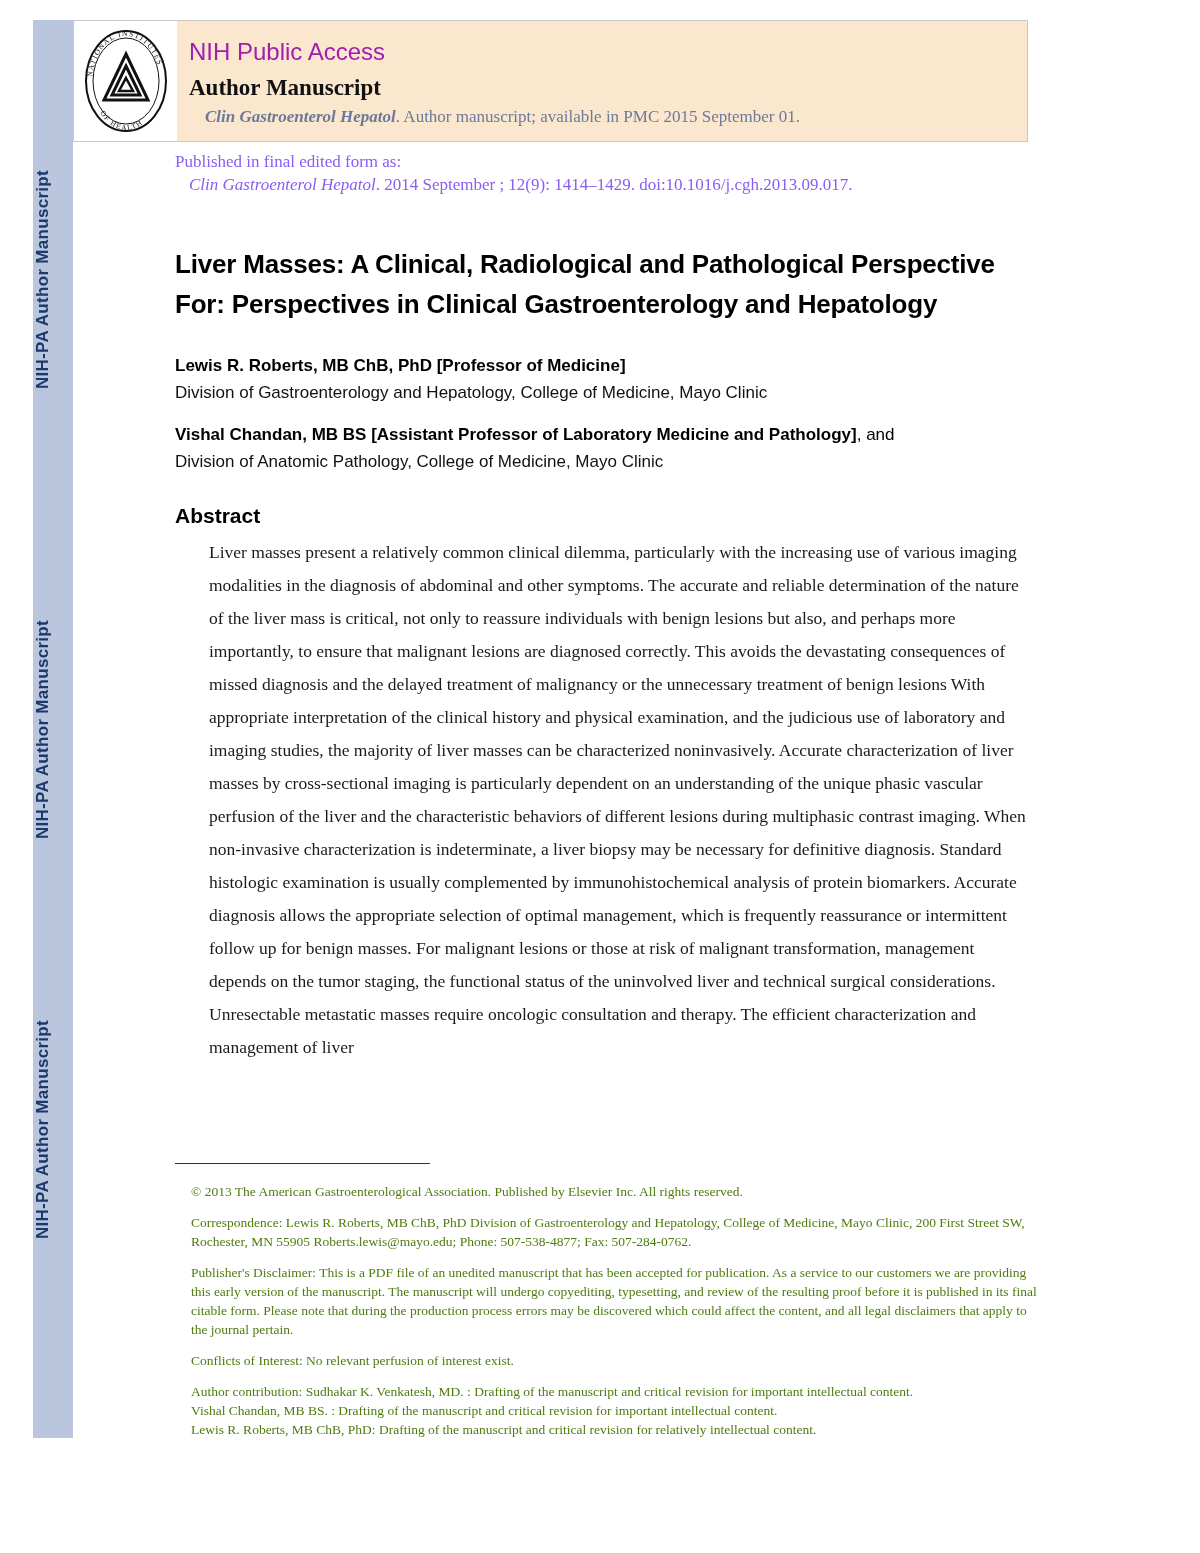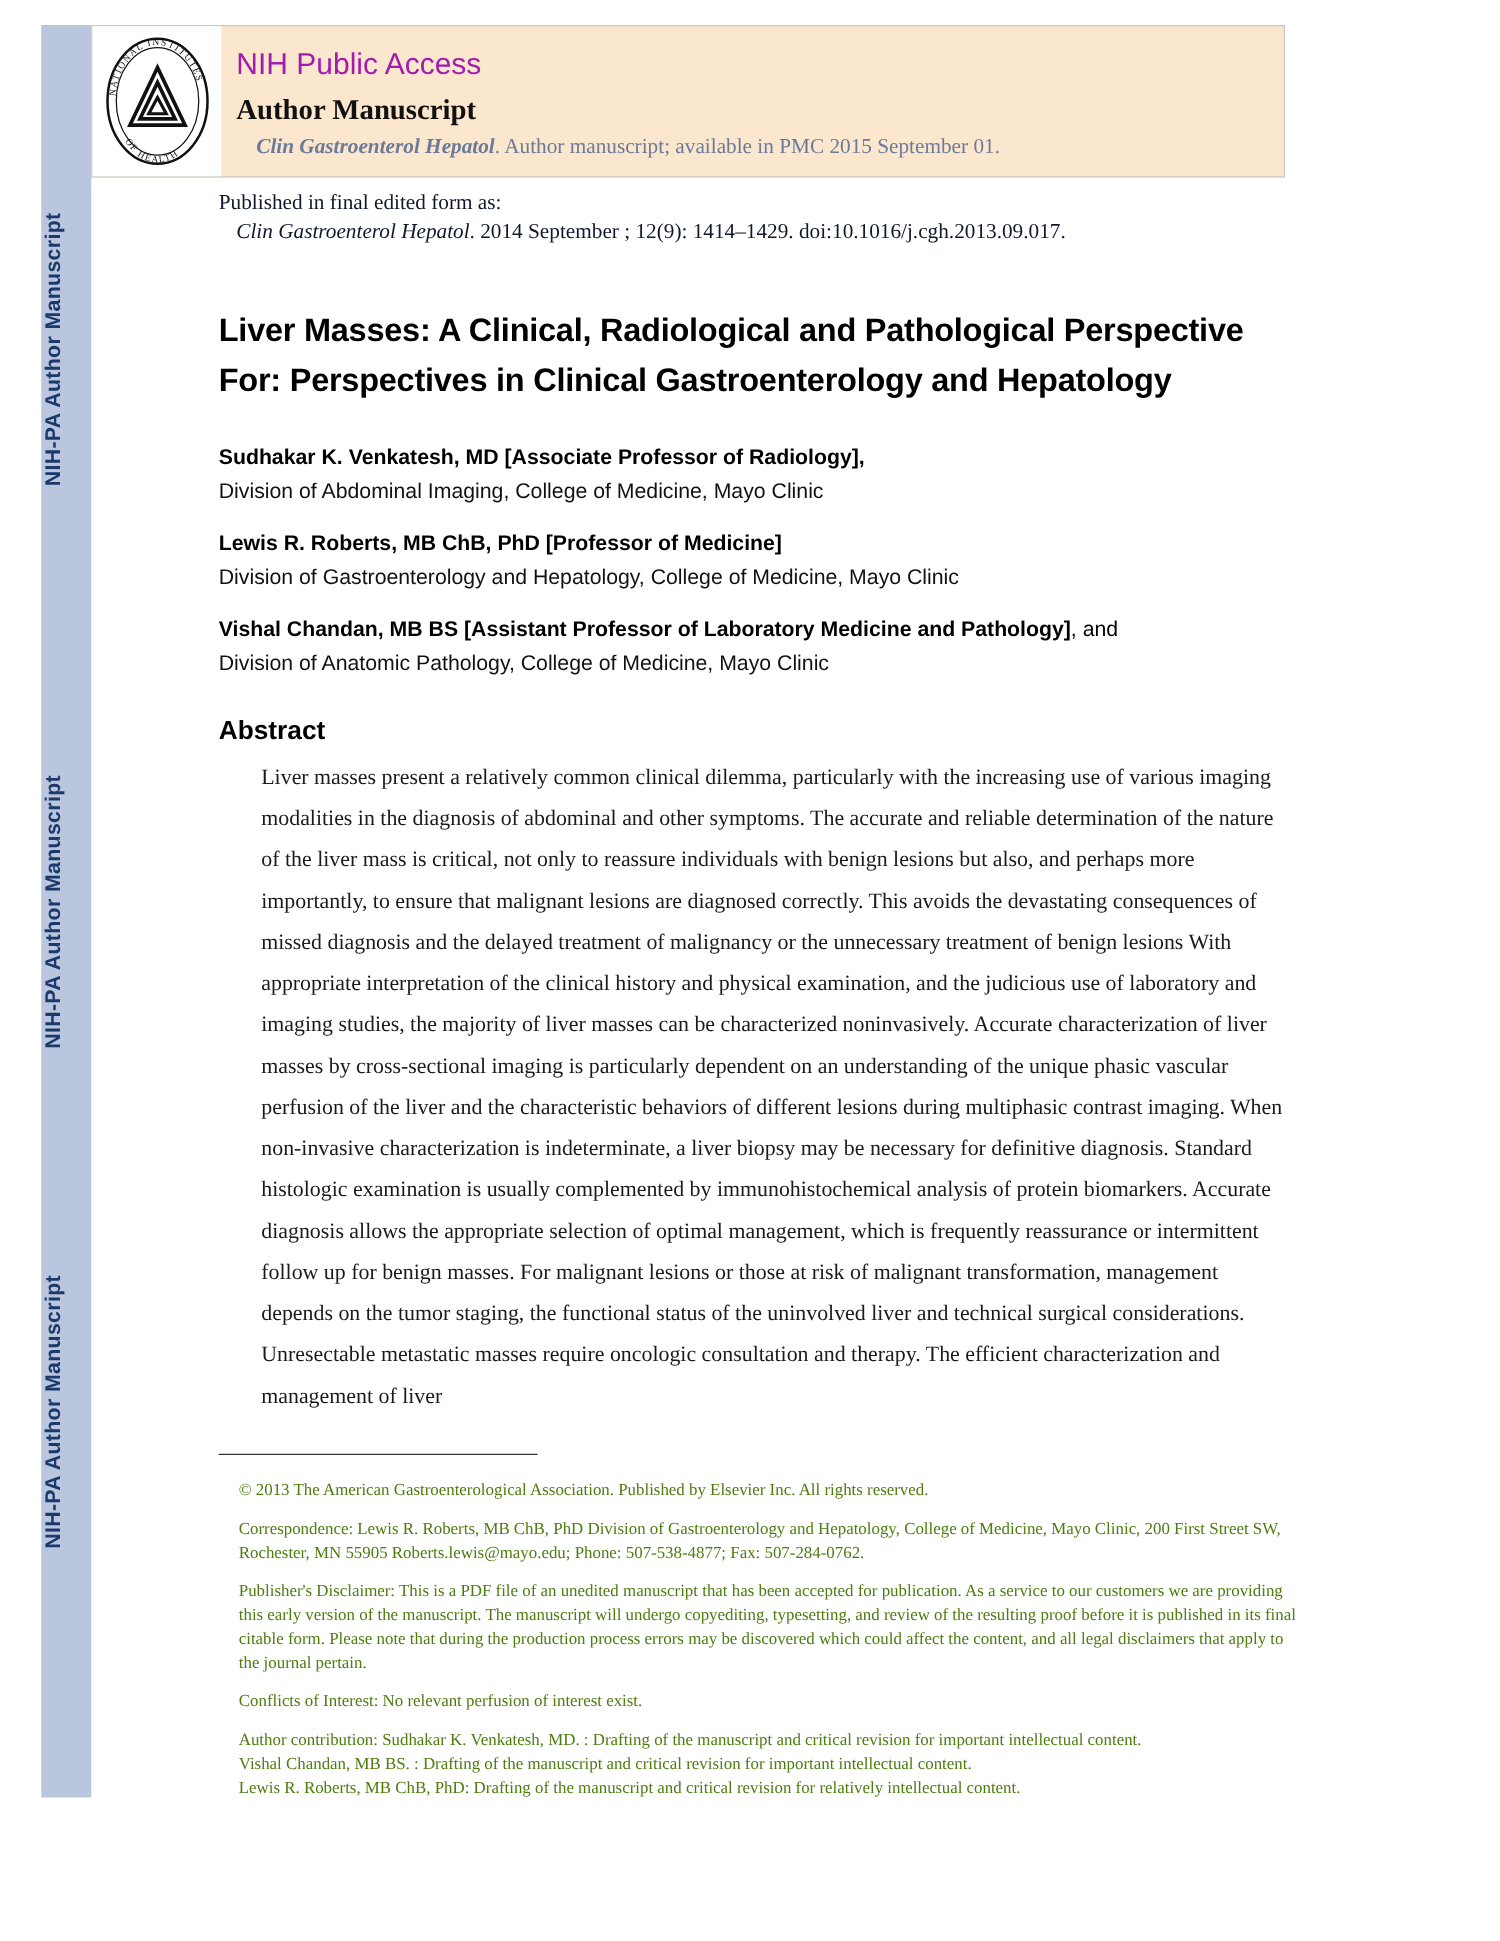--- a/index.html
+++ b/index.html
@@ -106,21 +106,21 @@
   
   .content {
     position: absolute;
     left: 175px;
     top: 150px;
     width: 853px;
   }
   .pub-line {
     font-size: 17px;
     line-height: 23px;
-    color: #0f172a;
+    color: #8b5cf6;
   }
   .pub-line .indent { display: block; padding-left: 14px; }
   .pub-line i { font-style: italic; }
 
   h1.title {
     font-family: "Liberation Sans", sans-serif;
     font-size: 26px;
     line-height: 40px;
     font-weight: bold;
     margin: 48px 0 0 0;
@@ -224,24 +224,20 @@
 
     <div class="pub-line">
       <span>Published in final edited form as:</span>
       <span class="indent"><i>Clin Gastroenterol Hepatol</i><span>. 2014 September ; 12(9): 1414–1429. doi:10.1016/j.cgh.2013.09.017.</span></span>
     </div>
 
     <h1 class="title">Liver Masses: A Clinical, Radiological and Pathological Perspective For: Perspectives in Clinical Gastroenterology and Hepatology</h1>
 
     <div class="authors">
       <div class="author-block">
-        <div class="author-name"><span>Sudhakar K. Venkatesh, MD [Associate Professor of Radiology],</span><span class="light"></span></div>
-        <div class="author-affil">Division of Abdominal Imaging, College of Medicine, Mayo Clinic</div>
-      </div>
-      <div class="author-block">
         <div class="author-name"><span>Lewis R. Roberts, MB ChB, PhD [Professor of Medicine]</span><span class="light"></span></div>
         <div class="author-affil">Division of Gastroenterology and Hepatology, College of Medicine, Mayo Clinic</div>
       </div>
       <div class="author-block">
         <div class="author-name"><span>Vishal Chandan, MB BS [Assistant Professor of Laboratory Medicine and Pathology]</span><span class="light">, and</span></div>
         <div class="author-affil">Division of Anatomic Pathology, College of Medicine, Mayo Clinic</div>
       </div>
     </div>
 
     <h2 class="section">Abstract</h2>

